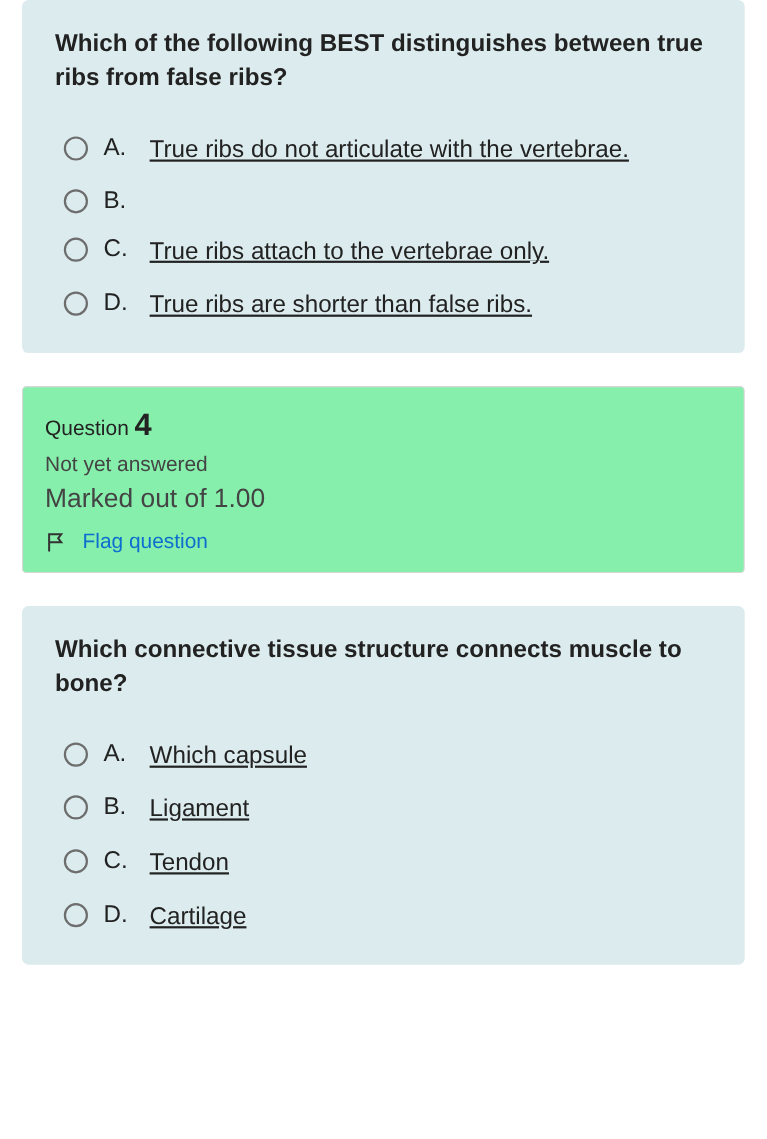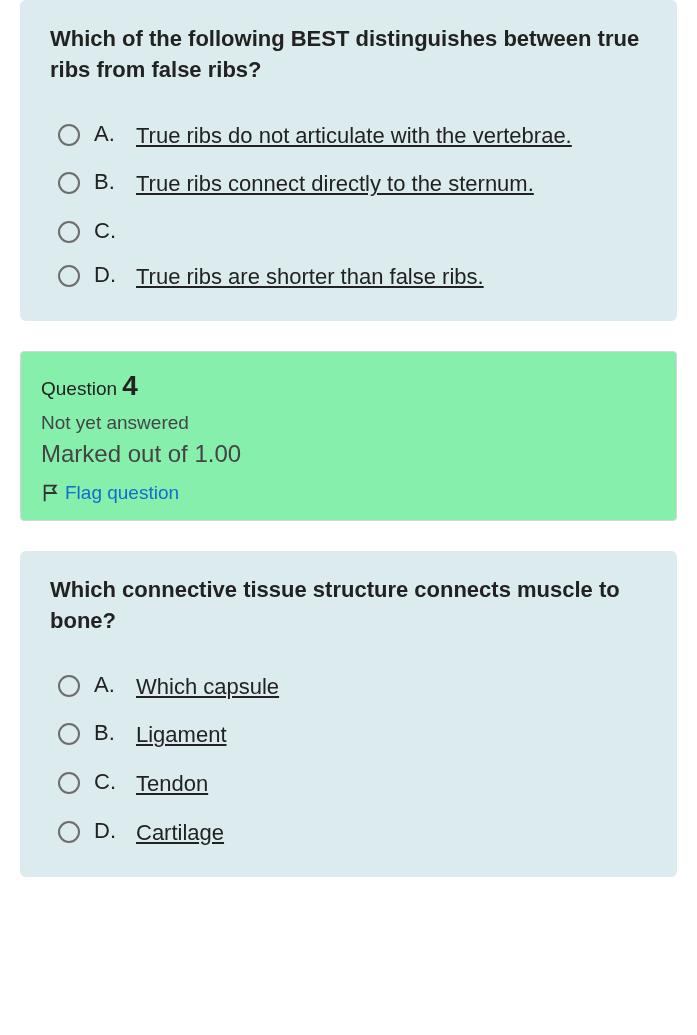--- a/index.html
+++ b/index.html
@@ -75,21 +75,21 @@
     margin-bottom: 6px;
   }
   .meta-marks {
     font-size: 24px;
     color: #444;
     margin-bottom: 14px;
   }
   .flag-row {
     display: flex;
     align-items: center;
-    gap: 2px;
+    gap: 12px;
     cursor: pointer;
   }
   .flag-link {
     color: #0d6ecf;
     font-size: 19px;
   }
   .flag-icon-svg {
     width: 22px;
     height: 22px;
   }
@@ -103,26 +103,26 @@
 
     <div class="answer-row">
       <div class="radio"></div>
       <div class="answer-letter">A.</div>
       <div class="answer-text">True ribs do not articulate with the vertebrae.</div>
     </div>
 
     <div class="answer-row">
       <div class="radio"></div>
       <div class="answer-letter">B.</div>
-      <div class="answer-text">True ribs connect directly to the sternum.</div>
     </div>
 
     <div class="answer-row">
       <div class="radio"></div>
       <div class="answer-letter">C.</div>
+      <div class="answer-text">True ribs attach to the vertebrae only.</div>
     </div>
 
     <div class="answer-row">
       <div class="radio"></div>
       <div class="answer-letter">D.</div>
       <div class="answer-text">True ribs are shorter than false ribs.</div>
     </div>
 
   </div>
 </div>

